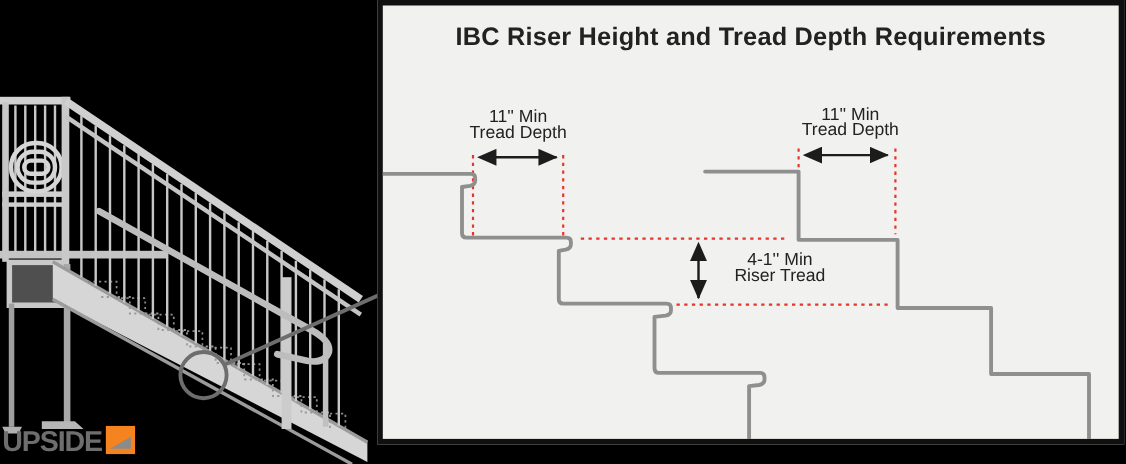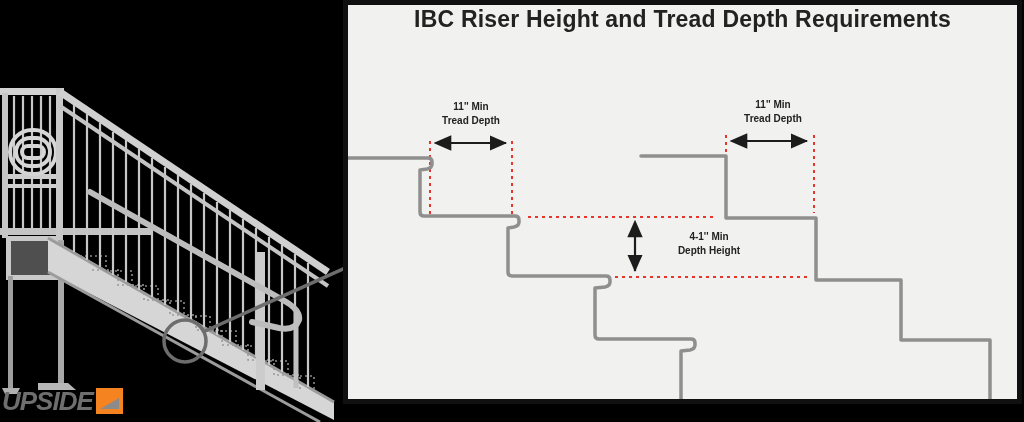--- a/index.html
+++ b/index.html
@@ -13,43 +13,43 @@
   body{font-family:"Liberation Sans", sans-serif;}
   .canvas{position:relative;width:1024px;height:422px;background:var(--page_bg);overflow:hidden;}
 
   .photo-svg{position:absolute;left:0;top:0;width:345px;height:422px;}
 
   .panel{position:absolute;left:343px;top:0;width:679px;height:404px;
          background:var(--panel_bg);border:5px solid var(--panel_border);}
   .panel-content{position:relative;width:669px;height:394px;}
   .diagram-svg{position:absolute;left:0;top:0;width:669px;height:394px;}
 
-  .panel-title{position:absolute;left:0;top:1px;width:100%;text-align:center;
+  .panel-title{position:absolute;left:0;top:15px;width:100%;text-align:center;
     font-size:23px;font-weight:bold;color:var(--label_text);letter-spacing:.2px;}
 
   .dim-label{position:absolute;transform:translateX(-50%);text-align:center;
-    font-size:10px;line-height:14px;font-weight:bold;color:var(--label_text);white-space:nowrap;}
+    font-size:16px;line-height:14px;font-weight:normal;color:var(--label_text);white-space:nowrap;}
 
   .profile{stroke:var(--stair_outline);stroke-width:3.5;fill:none;stroke-linejoin:round;stroke-linecap:round;}
   .dimred{stroke:var(--dim_red);stroke-width:2;stroke-dasharray:3 4;fill:none;}
   .arrow{stroke:var(--ink);stroke-width:2.2;fill:none;}
   .arrowhead{fill:var(--ink);}
 
   .rail-thick{stroke:#d0d0d0;stroke-width:7;}
   .rail-thin{stroke:#c4c4c4;stroke-width:4;}
   .baluster{stroke:#c7c7c7;stroke-width:2.2;fill:none;}
   .spiral{stroke:#d6d6d6;stroke-width:4;fill:none;}
   .band-edge{stroke:#9c9c9c;stroke-width:3;fill:none;}
   .tread-dots{stroke:#8a8a8a;stroke-width:1.6;stroke-dasharray:2 3;fill:none;}
   .tread-dots2{stroke:#9a9a9a;stroke-width:1.6;stroke-dasharray:2 3;fill:none;}
   .magnifier{stroke:var(--callout_gray);stroke-width:3.5;fill:none;}
   .callout{stroke:var(--callout_gray);stroke-width:3.5;}
   .handrail{stroke:#bdbdbd;stroke-width:6;fill:none;stroke-linecap:round;}
 
-  .logo{position:absolute;left:2px;top:387px;display:flex;align-items:center;gap:3px;font-style:italic;}
+  .logo{position:absolute;left:2px;top:387px;display:flex;align-items:flex-start;gap:3px;}
   .logo-text{font-size:26px;line-height:28px;font-weight:bold;color:var(--logo_text);letter-spacing:-1px;}
 </style>
 </head>
 <body>
 
 <div class="canvas">
 
   <svg class="photo-svg" viewBox="0 0 345 422">
 
     <g>
@@ -151,21 +151,21 @@
         <div>Tread Depth</div>
       </div>
 
       <div class="dim-label" style="left:425px;top:93px;">
         <div>11'' Min</div>
         <div>Tread Depth</div>
       </div>
 
       <div class="dim-label" style="left:361px;top:225px;">
         <div>4-1'' Min</div>
-        <div>Depth Height</div>
+        <div>Riser Tread</div>
       </div>
 
     </div>
   </div>
 
   <div class="logo">
     <span class="logo-text">UPSIDE</span>
     <svg width="27" height="26" viewBox="0 0 27 26">
       <rect x="0" y="0" width="27" height="26" fill="var(--logo_orange)"></rect>
       <polygon points="4,21 23,10 23,21" fill="var(--logo_wedge)"></polygon>

